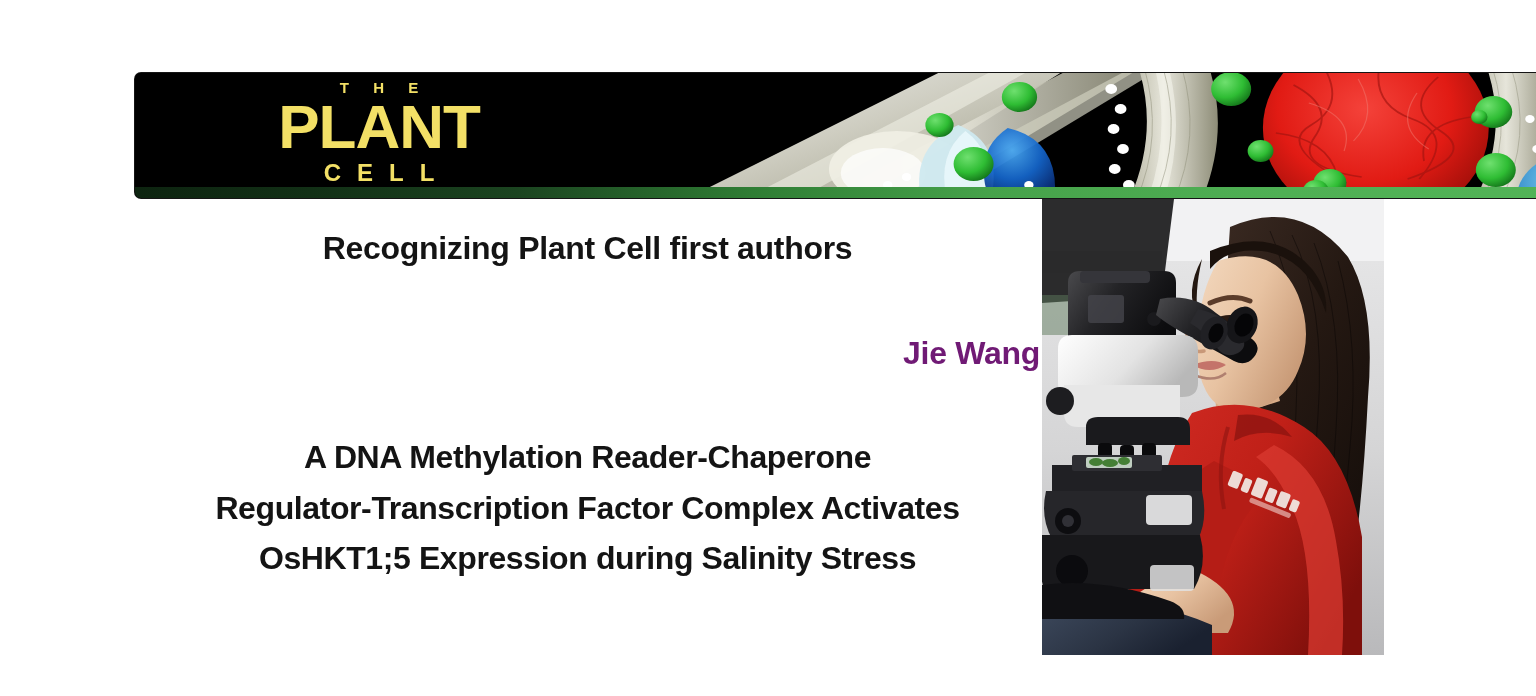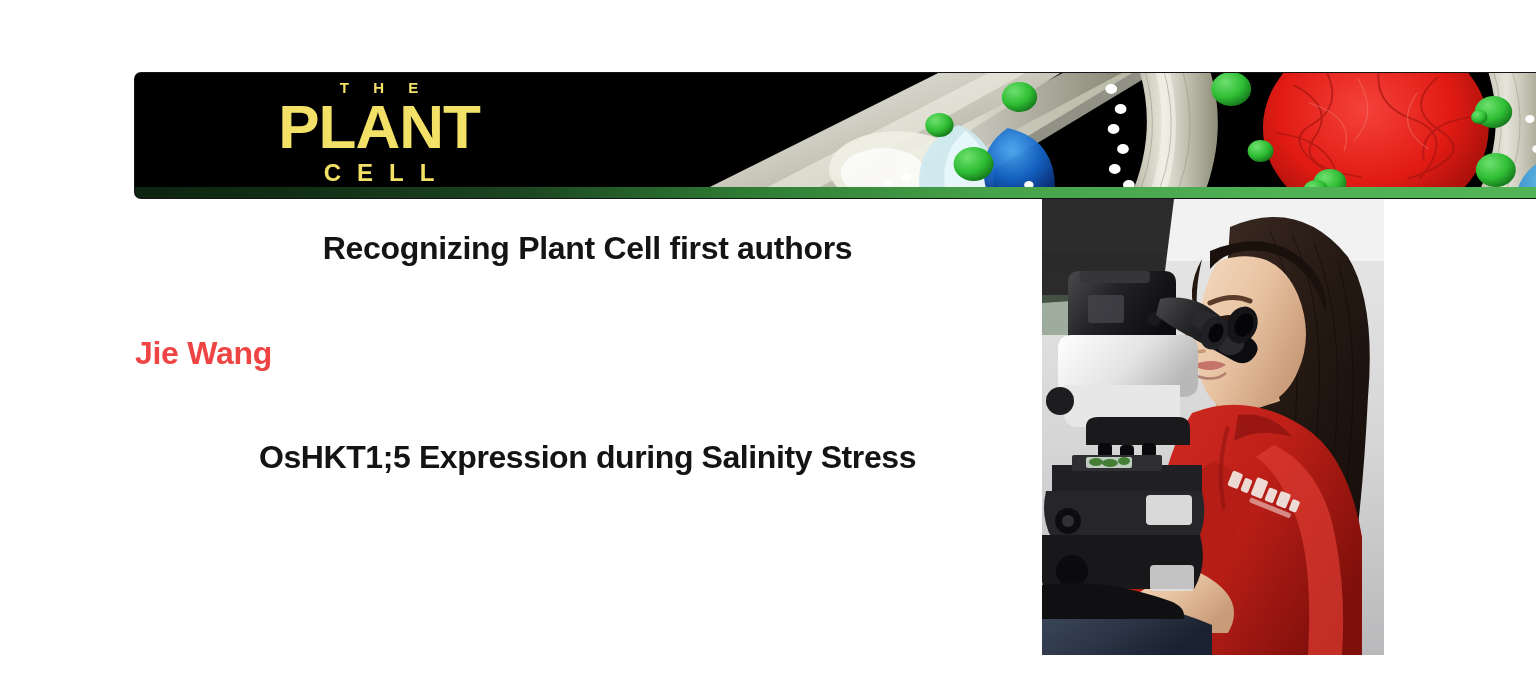--- a/index.html
+++ b/index.html
@@ -92,22 +92,22 @@
     font-weight: 700;
     color: #141414;
     text-align: center;
     letter-spacing: -0.3px;
     margin-top: 14px;
     font-stretch: condensed;
   }
   .author-name {
     font-size: 32px;
     font-weight: 700;
-    color: #ef4444;
-    text-align: left;
+    color: #701a75;
+    text-align: right;
     margin-top: 68px;
     letter-spacing: -0.3px;
   }
   .article-title {
     margin-top: 60px;
     text-align: center;
     color: #141414;
     font-size: 32px;
     font-weight: 700;
     line-height: 1.58;
@@ -299,20 +299,22 @@
     <div class="logo-cell">CELL</div>
   </div>
 
   <div class="banner-green-strip"></div>
 </div>
 
 <div class="text-column">
   <div class="slide-heading">Recognizing Plant Cell first authors</div>
   <div class="author-name">Jie Wang</div>
   <div class="article-title">
+    <span class="tline">A DNA Methylation Reader-Chaperone</span>
+    <span class="tline">Regulator-Transcription Factor Complex Activates</span>
     <span class="tline">OsHKT1;5 Expression during Salinity Stress</span>
   </div>
 </div>
 
 <div class="photo">
   <svg viewBox="0 0 342 456" preserveAspectRatio="none" aria-hidden="true">
     <defs>
       <linearGradient id="wallGrad" x1="0" y1="0" x2="0" y2="1">
         <stop offset="0%" stop-color="#e9e9ea"></stop>
         <stop offset="55%" stop-color="#d5d5d6"></stop>

